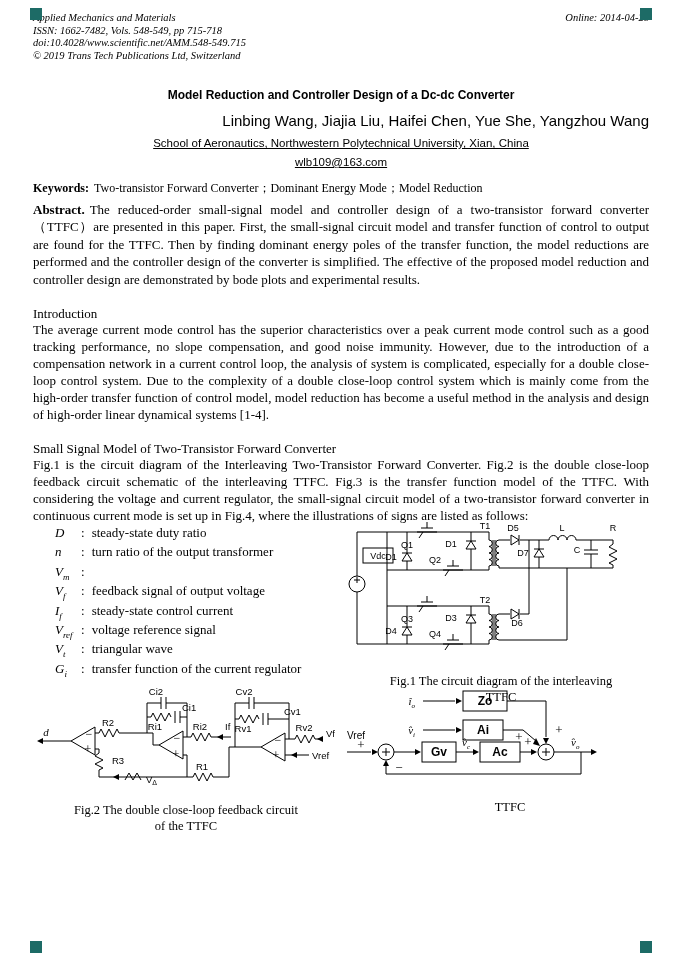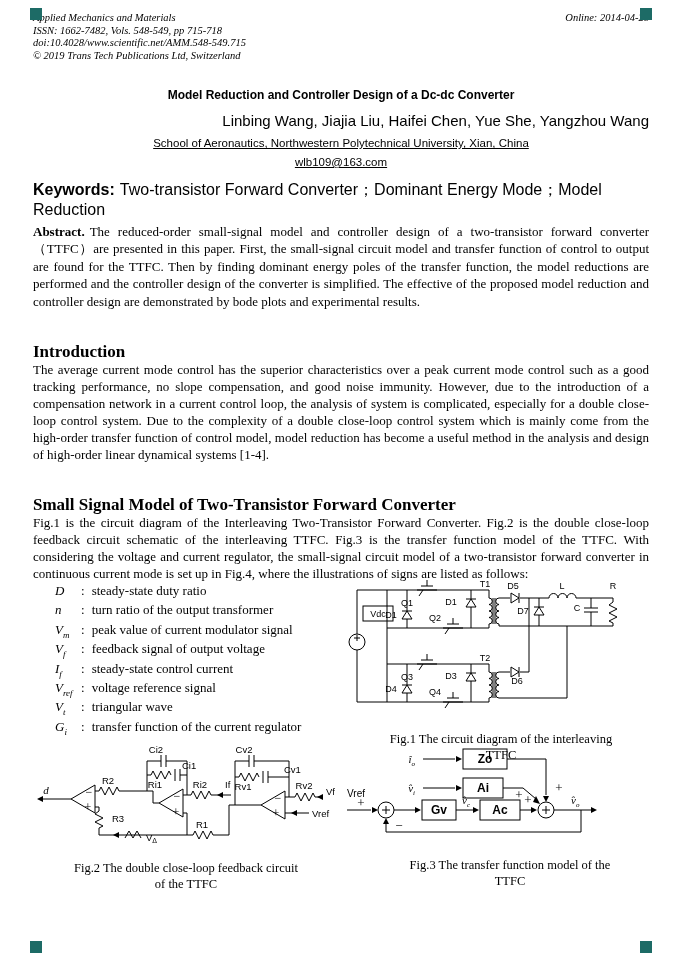--- a/index.html
+++ b/index.html
@@ -6,26 +6,26 @@
   .page{position:relative;width:678px;height:959px;background:#fff;color:#000;
         font-family:"Liberation Serif",serif;overflow:hidden;}
   .content{padding:12px 29px 0 33px;}
   .marker{position:absolute;width:12px;height:12px;}
   .hdr{display:flex;justify-content:space-between;font-style:italic;font-size:10.5px;line-height:12.5px;}
   .hdr .left div{white-space:nowrap;}
   .title{font-family:"Liberation Sans",sans-serif;font-weight:bold;font-size:12px;text-align:center;margin-top:26px;}
   .authors{font-family:"Liberation Sans",sans-serif;font-size:15px;text-align:right;margin-top:10px;}
   .affil,.email{font-family:"Liberation Sans",sans-serif;font-size:11.5px;text-align:center;margin-top:8px;text-decoration:underline;}
   .email{margin-top:7px;}
-  .kw{font-family:Liberation Sans, sans-serif;font-size:16px;margin-top:12px;}
+  .kw{font-family:Liberation Serif, serif;font-size:12px;margin-top:12px;}
   .kw b{margin-right:5px;}
   .para{font-size:13px;line-height:16.9px;text-align:justify;margin-top:0;}
   .para b{margin-right:5px;}
   .abstract{margin-top:4px;line-height:17.4px;}
-  .h2{font-size:17px;font-weight:bold;margin-top:32px;}
+  .h2{font-size:13px;font-weight:normal;margin-top:18px;}
   .figs{position:relative;height:300px;margin-top:0;}
   .symlist{position:absolute;left:22px;top:0;width:300px;font-size:13px;}
   .symrow{display:flex;align-items:baseline;height:19.4px;}
   .symhead{display:inline-block;min-width:26px;font-style:italic;}
   .symhead sub{font-style:italic;font-size:9px;}
   .symcolon{margin:0 7px 0 0;}
   .fig1{position:absolute;left:310px;top:-5px;width:316px;}
   .fig2{position:absolute;left:0px;top:157px;width:306px;}
   .fig3{position:absolute;left:312px;top:163px;width:330px;}
   .cap{font-size:12.5px;text-align:center;line-height:15.5px;margin-top:18px;}
@@ -91,21 +91,20 @@
             <span class="symdesc">steady-state duty ratio</span>
           </div>
         <div class="symrow">
             <span class="symhead"><span>n</span><sub></sub></span>
             <span class="symcolon">:</span>
             <span class="symdesc">turn ratio of the output transformer</span>
           </div>
         <div class="symrow">
             <span class="symhead"><span>V</span><sub>m</sub></span>
             <span class="symcolon">:</span>
-            <span class="symdesc">peak value of current modulator signal</span>
           </div>
         <div class="symrow">
             <span class="symhead"><span>V</span><sub>f</sub></span>
             <span class="symcolon">:</span>
             <span class="symdesc">feedback signal of output voltage</span>
           </div>
         <div class="symrow">
             <span class="symhead"><span>I</span><sub>f</sub></span>
             <span class="symcolon">:</span>
             <span class="symdesc">steady-state control current</span>
@@ -318,20 +317,19 @@
             <text class="mt" x="121" y="58" text-anchor="middle"><tspan>v̂</tspan><tspan dy="3" font-size="7">c</tspan></text>
             <text class="bx" x="155" y="68" text-anchor="middle">Ac</text>
             <text class="sgn2" x="183" y="58" text-anchor="middle">+</text>
             <text class="sgn2" x="174" y="53" text-anchor="middle">+</text>
             <text class="sgn2" x="214" y="46" text-anchor="middle">+</text>
             <text class="mt" x="226" y="58"><tspan>v̂</tspan><tspan dy="3" font-size="7">o</tspan></text>
             <text class="sgn2" x="54" y="84" text-anchor="middle">−</text>
           </g>
         </svg>
         <div class="cap">
-          <div>Fig.3 The transfer function model of the</div>
           <div>TTFC</div>
         </div>
       </div>
 
     </div>
   </div>
 </div>
 
 </body></html>

